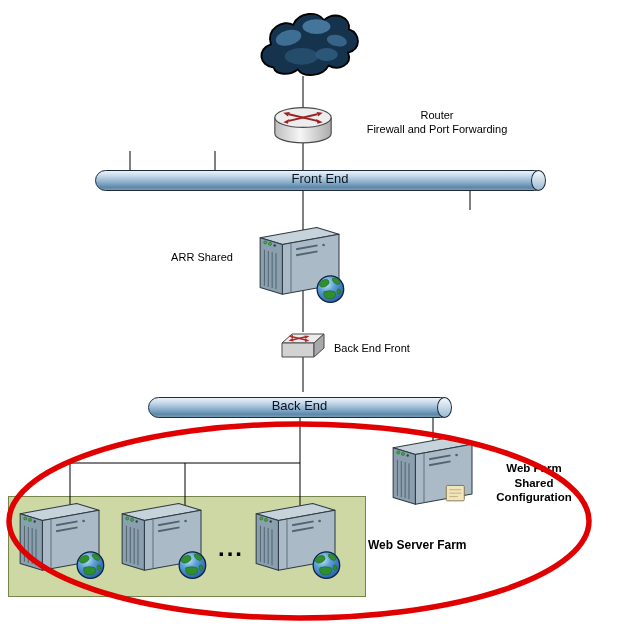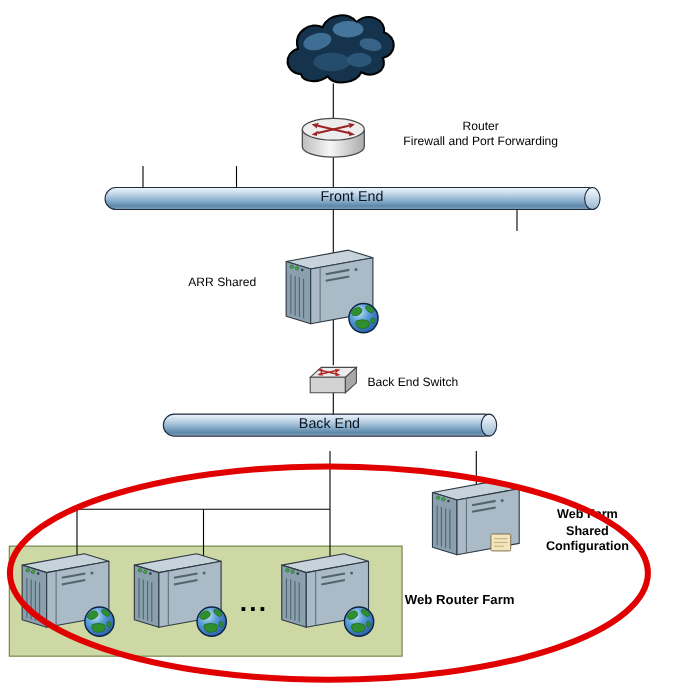--- a/index.html
+++ b/index.html
@@ -134,42 +134,42 @@
     <polygon points="34,13 44,4 44,18 34,27" fill="#a8a8a8" stroke="#4a4a4a"></polygon>
     <g stroke="#b22828" fill="#b22828" stroke-width="1.4">
       <line x1="12" y1="10" x2="26" y2="6.8"></line>
       <line x1="26" y1="10" x2="12" y2="6.8"></line>
       <polygon points="8.5,10.8 13.5,11.5 12.5,8" stroke="none"></polygon>
       <polygon points="29.5,6 24.5,5.4 25.6,8.8" stroke="none"></polygon>
       <polygon points="29.5,10.8 25,12 24.8,8.2" stroke="none"></polygon>
       <polygon points="8.5,6 13,5 13,8.6" stroke="none"></polygon>
     </g>
   </svg>
-  <div class="label" style="left:334px;top:341px;width:100px">Back End Switch</div>
+  <div class="label" style="left:334px;top:341px;width:100px">Back End Front</div>
 
-  <div class="bus" style="left:148px;top:376px;width:303px">
+  <div class="bus" style="left:148px;top:397px;width:303px">
     <span class="bus-label">Back End</span>
     <span class="bus-cap"></span>
   </div>
 
 
   <svg class="node" style="left:12px;top:500px" width="102" height="84" viewBox="0 0 108 98">
     <use href="#g-server"></use>
     <use href="#g-globe" transform="translate(68,58)"></use>
   </svg>
   <svg class="node" style="left:114px;top:500px" width="102" height="84" viewBox="0 0 108 98">
     <use href="#g-server"></use>
     <use href="#g-globe" transform="translate(68,58)"></use>
   </svg>
   <div class="ellipsis">...</div>
   <svg class="node" style="left:248px;top:500px" width="102" height="84" viewBox="0 0 108 98">
     <use href="#g-server"></use>
     <use href="#g-globe" transform="translate(68,58)"></use>
   </svg>
-  <div class="label bold" style="left:368px;top:538px;font-size:12px">Web Router Farm</div>
+  <div class="label bold" style="left:368px;top:538px;font-size:12px">Web Server Farm</div>
 
   <svg class="node" style="left:385px;top:434px" width="102" height="84" viewBox="0 0 108 98">
     <use href="#g-server"></use>
     <g transform="translate(66,60)">
       <rect width="21" height="18" rx="1.5" fill="#f2e4bd" stroke="#7a6a45" stroke-width="1"></rect>
       <path d="M3.5,5 h14 M3.5,9 h14 M3.5,13 h10" stroke="#c0aa72" stroke-width="1" fill="none"></path>
     </g>
   </svg>
   <div class="label center bold" style="left:482px;top:461px;width:104px;font-size:11.5px">Web Farm
 Shared

